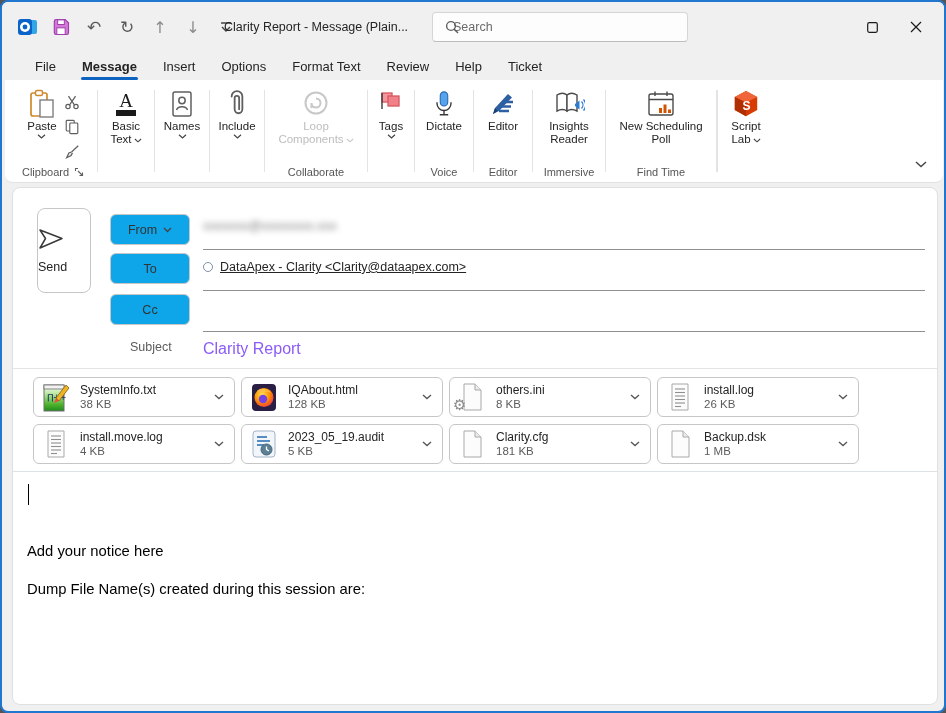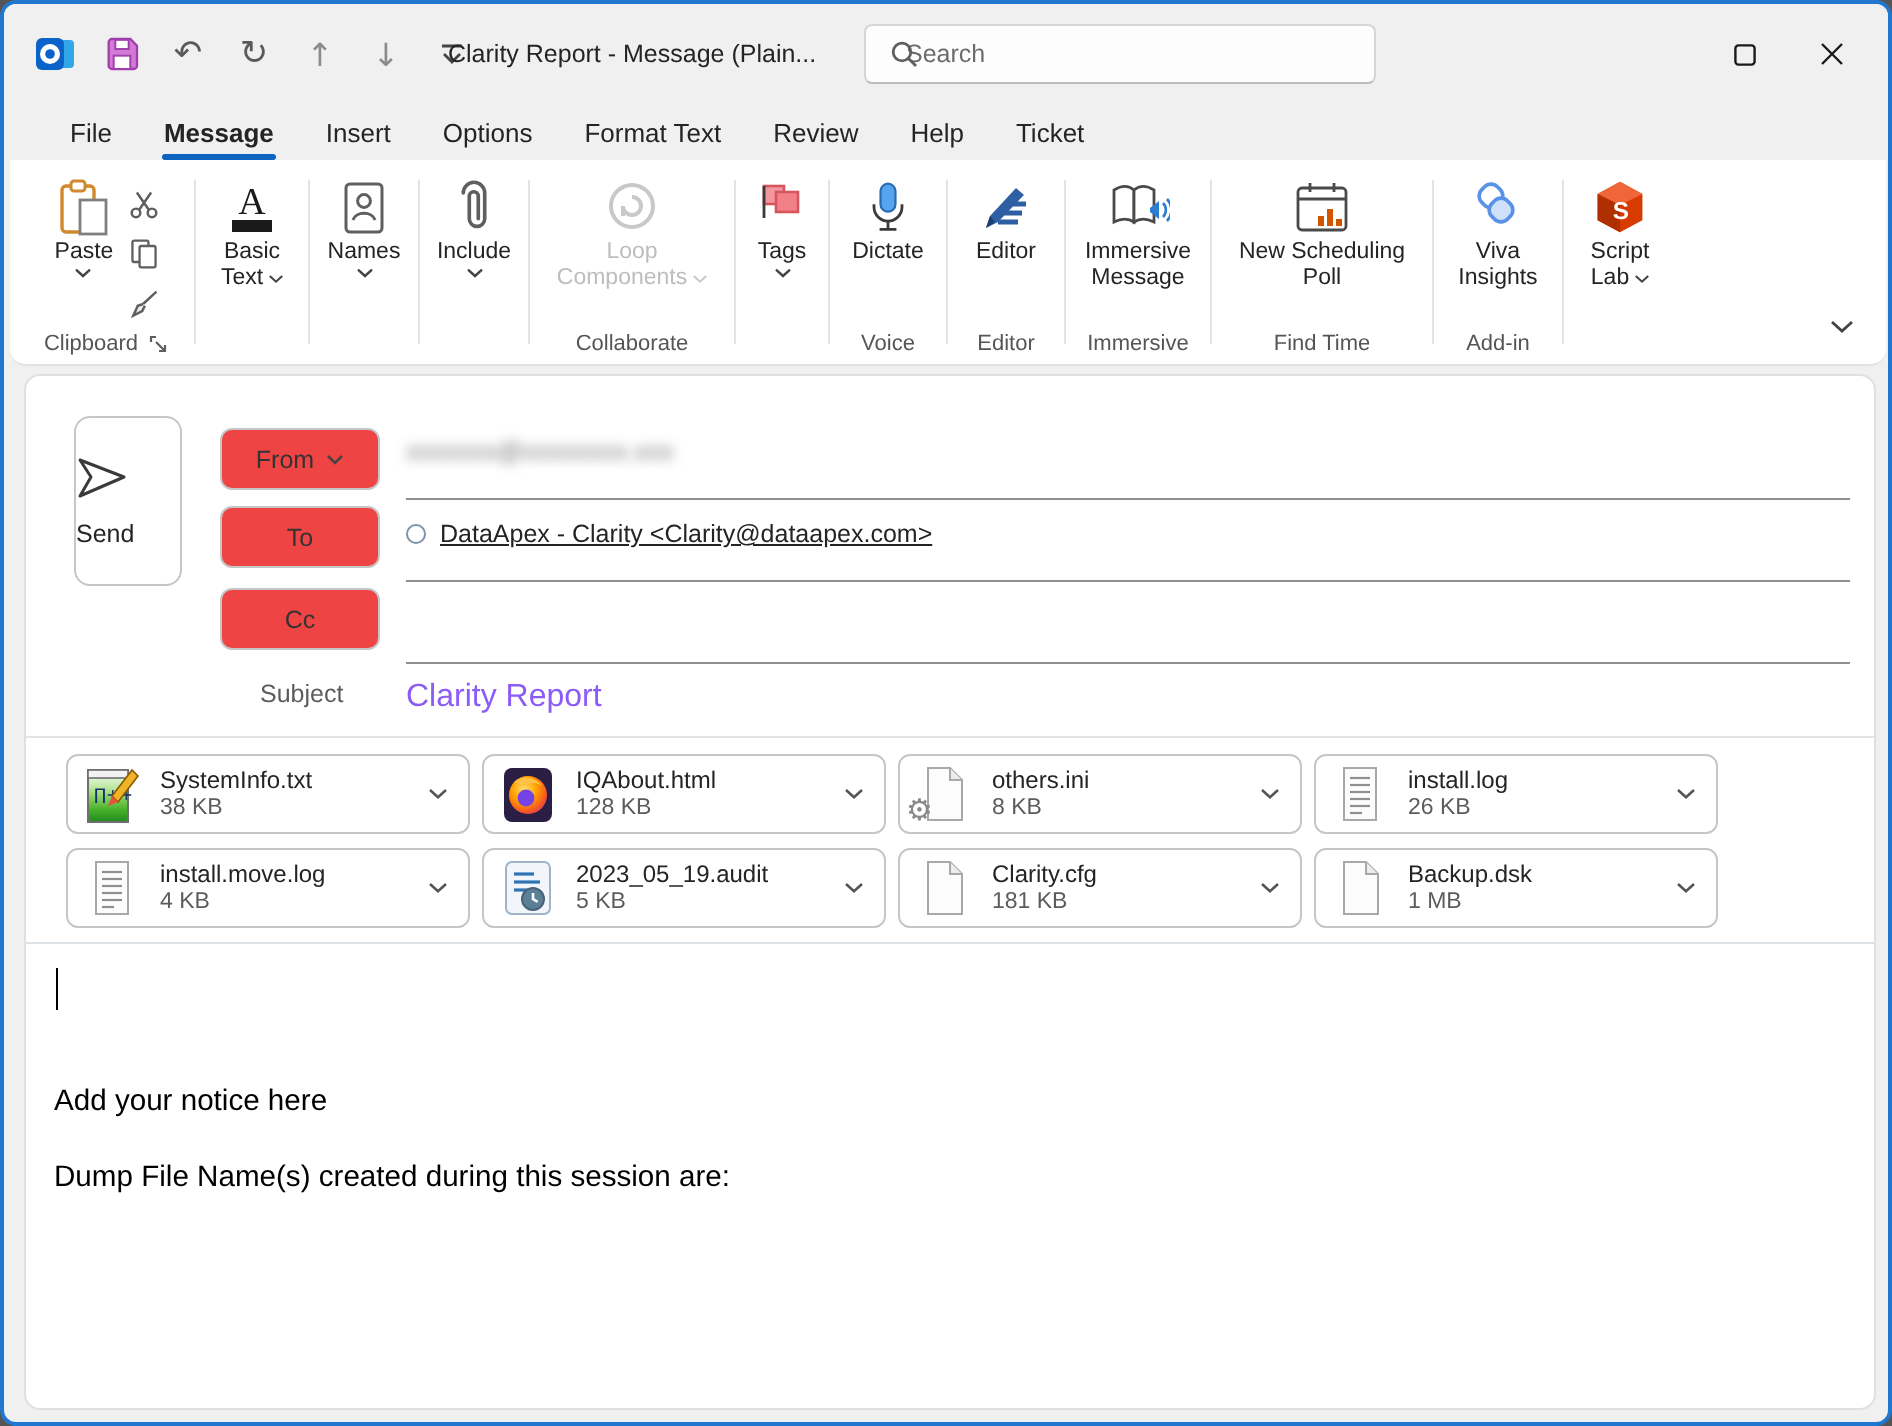--- a/index.html
+++ b/index.html
@@ -56,21 +56,21 @@
     background:#fff; border:1px solid #e0e0e0; border-radius:8px;
   }
   .send-btn{
     position:absolute; left:24px; top:20px; width:54px; height:85px;
     border:1px solid #c6c6c6; border-radius:8px; background:#fff;
     display:flex; flex-direction:column; justify-content:center; gap:10px;
   }
   .send-btn .slbl{ font-size:12.5px; color:#242424; }
   .fieldbtn{
     position:absolute; left:97px; width:80px; height:31px;
-    border:1px solid #c6c6c6; border-radius:6px; background:#ef4444;
+    border:1px solid #c6c6c6; border-radius:6px; background:#0ea5e9;
     display:flex; align-items:center; justify-content:center; gap:6px;
     font-size:12.5px; color:#333;
   }
   .fline{ position:absolute; left:190px; width:722px; height:1px; background:#8f8f8f; }
   .from-blur{ position:absolute; left:190px; top:30px; font-size:13px; color:#7d7d7d; filter:blur(3px); user-select:none; }
   .to-value{ position:absolute; left:190px; top:72px; display:flex; align-items:center; gap:7px; }
   .presence{ width:10px; height:10px; border:1.5px solid #7e93a7; border-radius:50%; background:#fff; }
   .to-link{ font-size:12.5px; color:#242424; text-decoration:underline; }
   .subj-label{ position:absolute; left:117px; top:152px; font-size:12.5px; color:#5c5c5c; }
   .subj-value{ position:absolute; left:190px; top:152px; font-size:16px; color:#8b5cf6; }
@@ -378,21 +378,21 @@
       <div class="rbtns">
         <div class="rbtn">
           <span class="ric">
             <svg width="32" height="28" viewBox="0 0 32 28">
               <path d="M4 5 c4-2.5 7-2.5 10 0 v16 c-3-2 -6-2 -10 0 z" fill="#fff" stroke="#4a4a4a" stroke-width="1.4"></path>
               <path d="M24 5 c-4-2.5 -7-2.5 -10 0 v16 c3-2 6-2 10 0 z" fill="#fff" stroke="#4a4a4a" stroke-width="1.4"></path>
               <path d="M22 14 l4.5-3.5 v9 L22 16 z" fill="#2b7cd3"></path>
               <path d="M28.5 11.5 a5 5 0 0 1 0 7 M30.5 9.5 a8 8 0 0 1 0 11" fill="none" stroke="#2b7cd3" stroke-width="1.3"></path>
             </svg>
           </span>
-          <span class="rlbl" style="max-width:64px">Immersive Message</span>
+          <span class="rlbl" style="max-width:64px">Insights Reader</span>
         </div>
       </div>
       <div class="rglabel">
           <span>Immersive</span>
         </div>
     </div>
     <div class="rdivider"></div>
 
     <div class="rgroup" style="width:110px">
       <div class="rbtns">
@@ -410,36 +410,20 @@
           </span>
           <span class="rlbl" style="max-width:104px">New Scheduling Poll</span>
         </div>
       </div>
       <div class="rglabel">
           <span>Find Time</span>
         </div>
     </div>
     <div class="rdivider"></div>
 
-    <div class="rgroup" style="width:64px">
-      <div class="rbtns">
-        <div class="rbtn">
-          <span class="ric">
-            <svg width="30" height="30" viewBox="0 0 30 30">
-              <rect x="6" y="3.5" width="11" height="11" rx="4.5" transform="rotate(45 11.5 9)" fill="#fff" stroke="#5a92e8" stroke-width="1.8"></rect>
-              <rect x="11" y="10.5" width="11" height="11" rx="4.5" transform="rotate(45 16.5 16)" fill="#cfe1fa" stroke="#5a92e8" stroke-width="1.8"></rect>
-            </svg>
-          </span>
-          <span class="rlbl" style="max-width:52px">Viva Insights</span>
-        </div>
-      </div>
-      <div class="rglabel">
-          <span>Add-in</span>
-        </div>
-    </div>
     <div class="rdivider"></div>
 
     <div class="rgroup" style="width:56px">
       <div class="rbtns">
         <div class="rbtn">
           <span class="ric">
             <svg width="28" height="30" viewBox="0 0 30 30">
               <polygon points="15,1 27,7.5 27,21.5 15,28 3,21.5 3,7.5" fill="#d83b01"></polygon>
               <polygon points="15,1 27,7.5 15,13.5 3,7.5" fill="#f0653a"></polygon>
               <polygon points="3,7.5 15,13.5 15,28 3,21.5" fill="#b02f00"></polygon>

